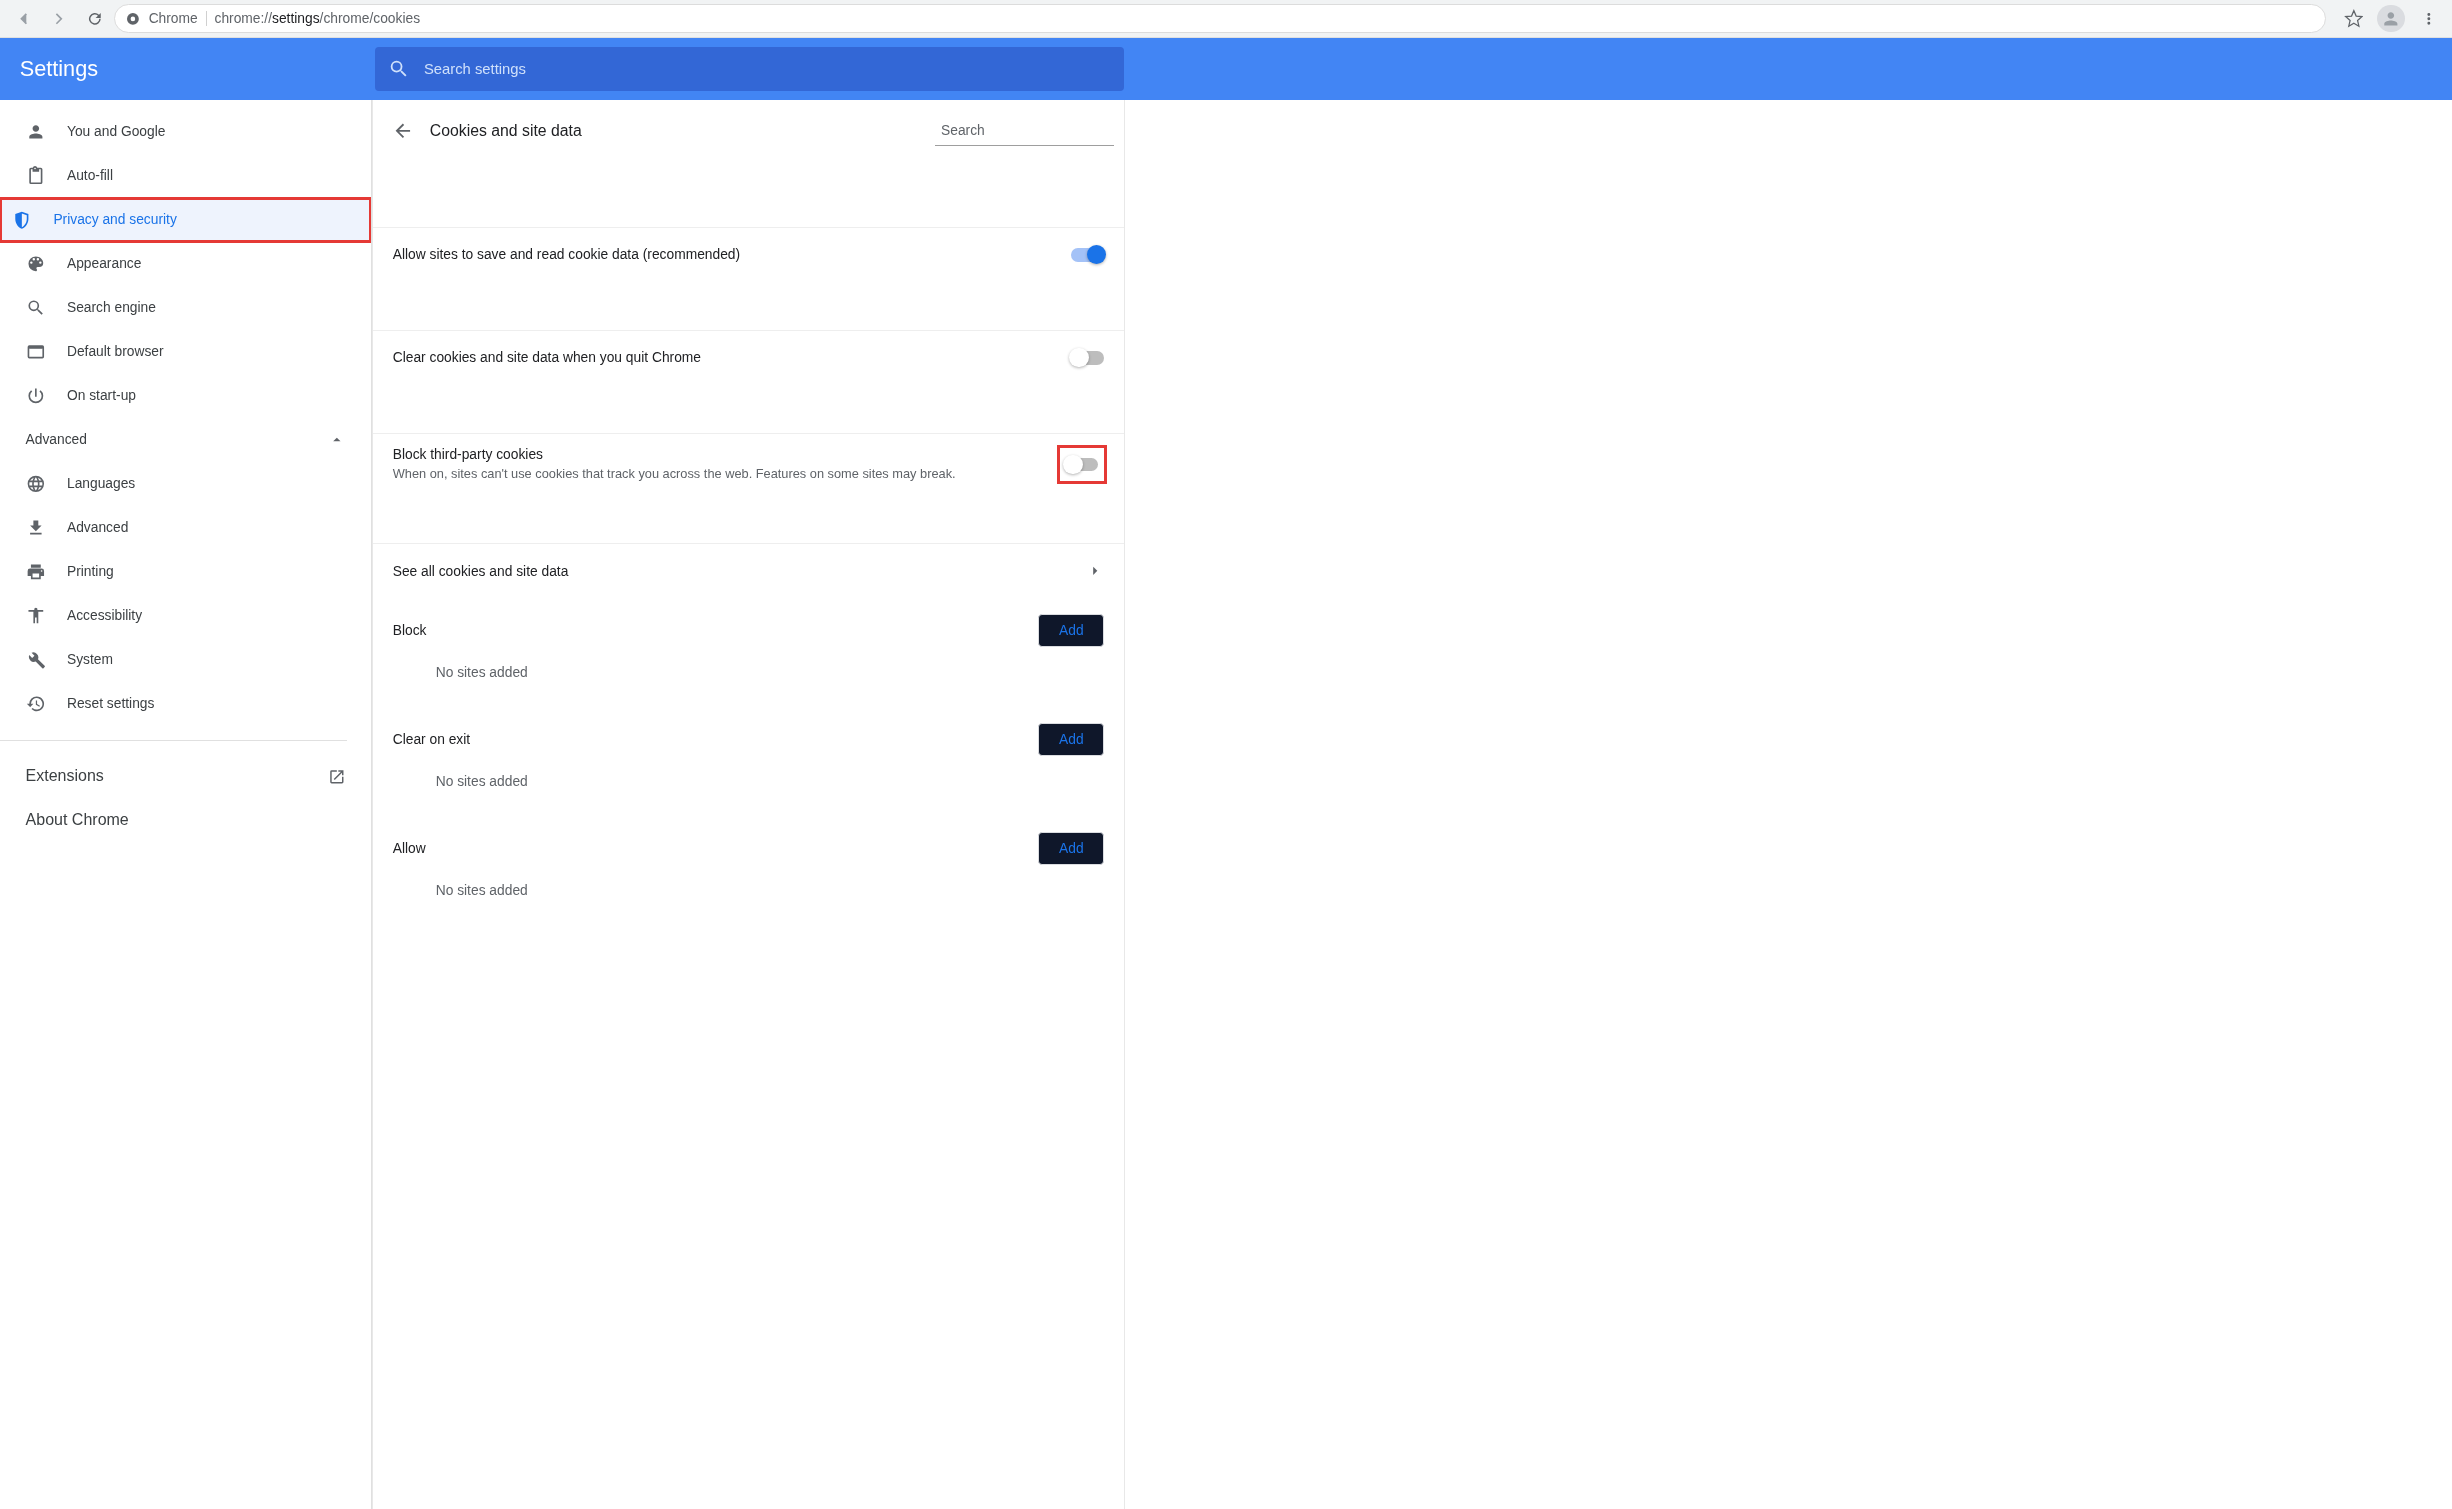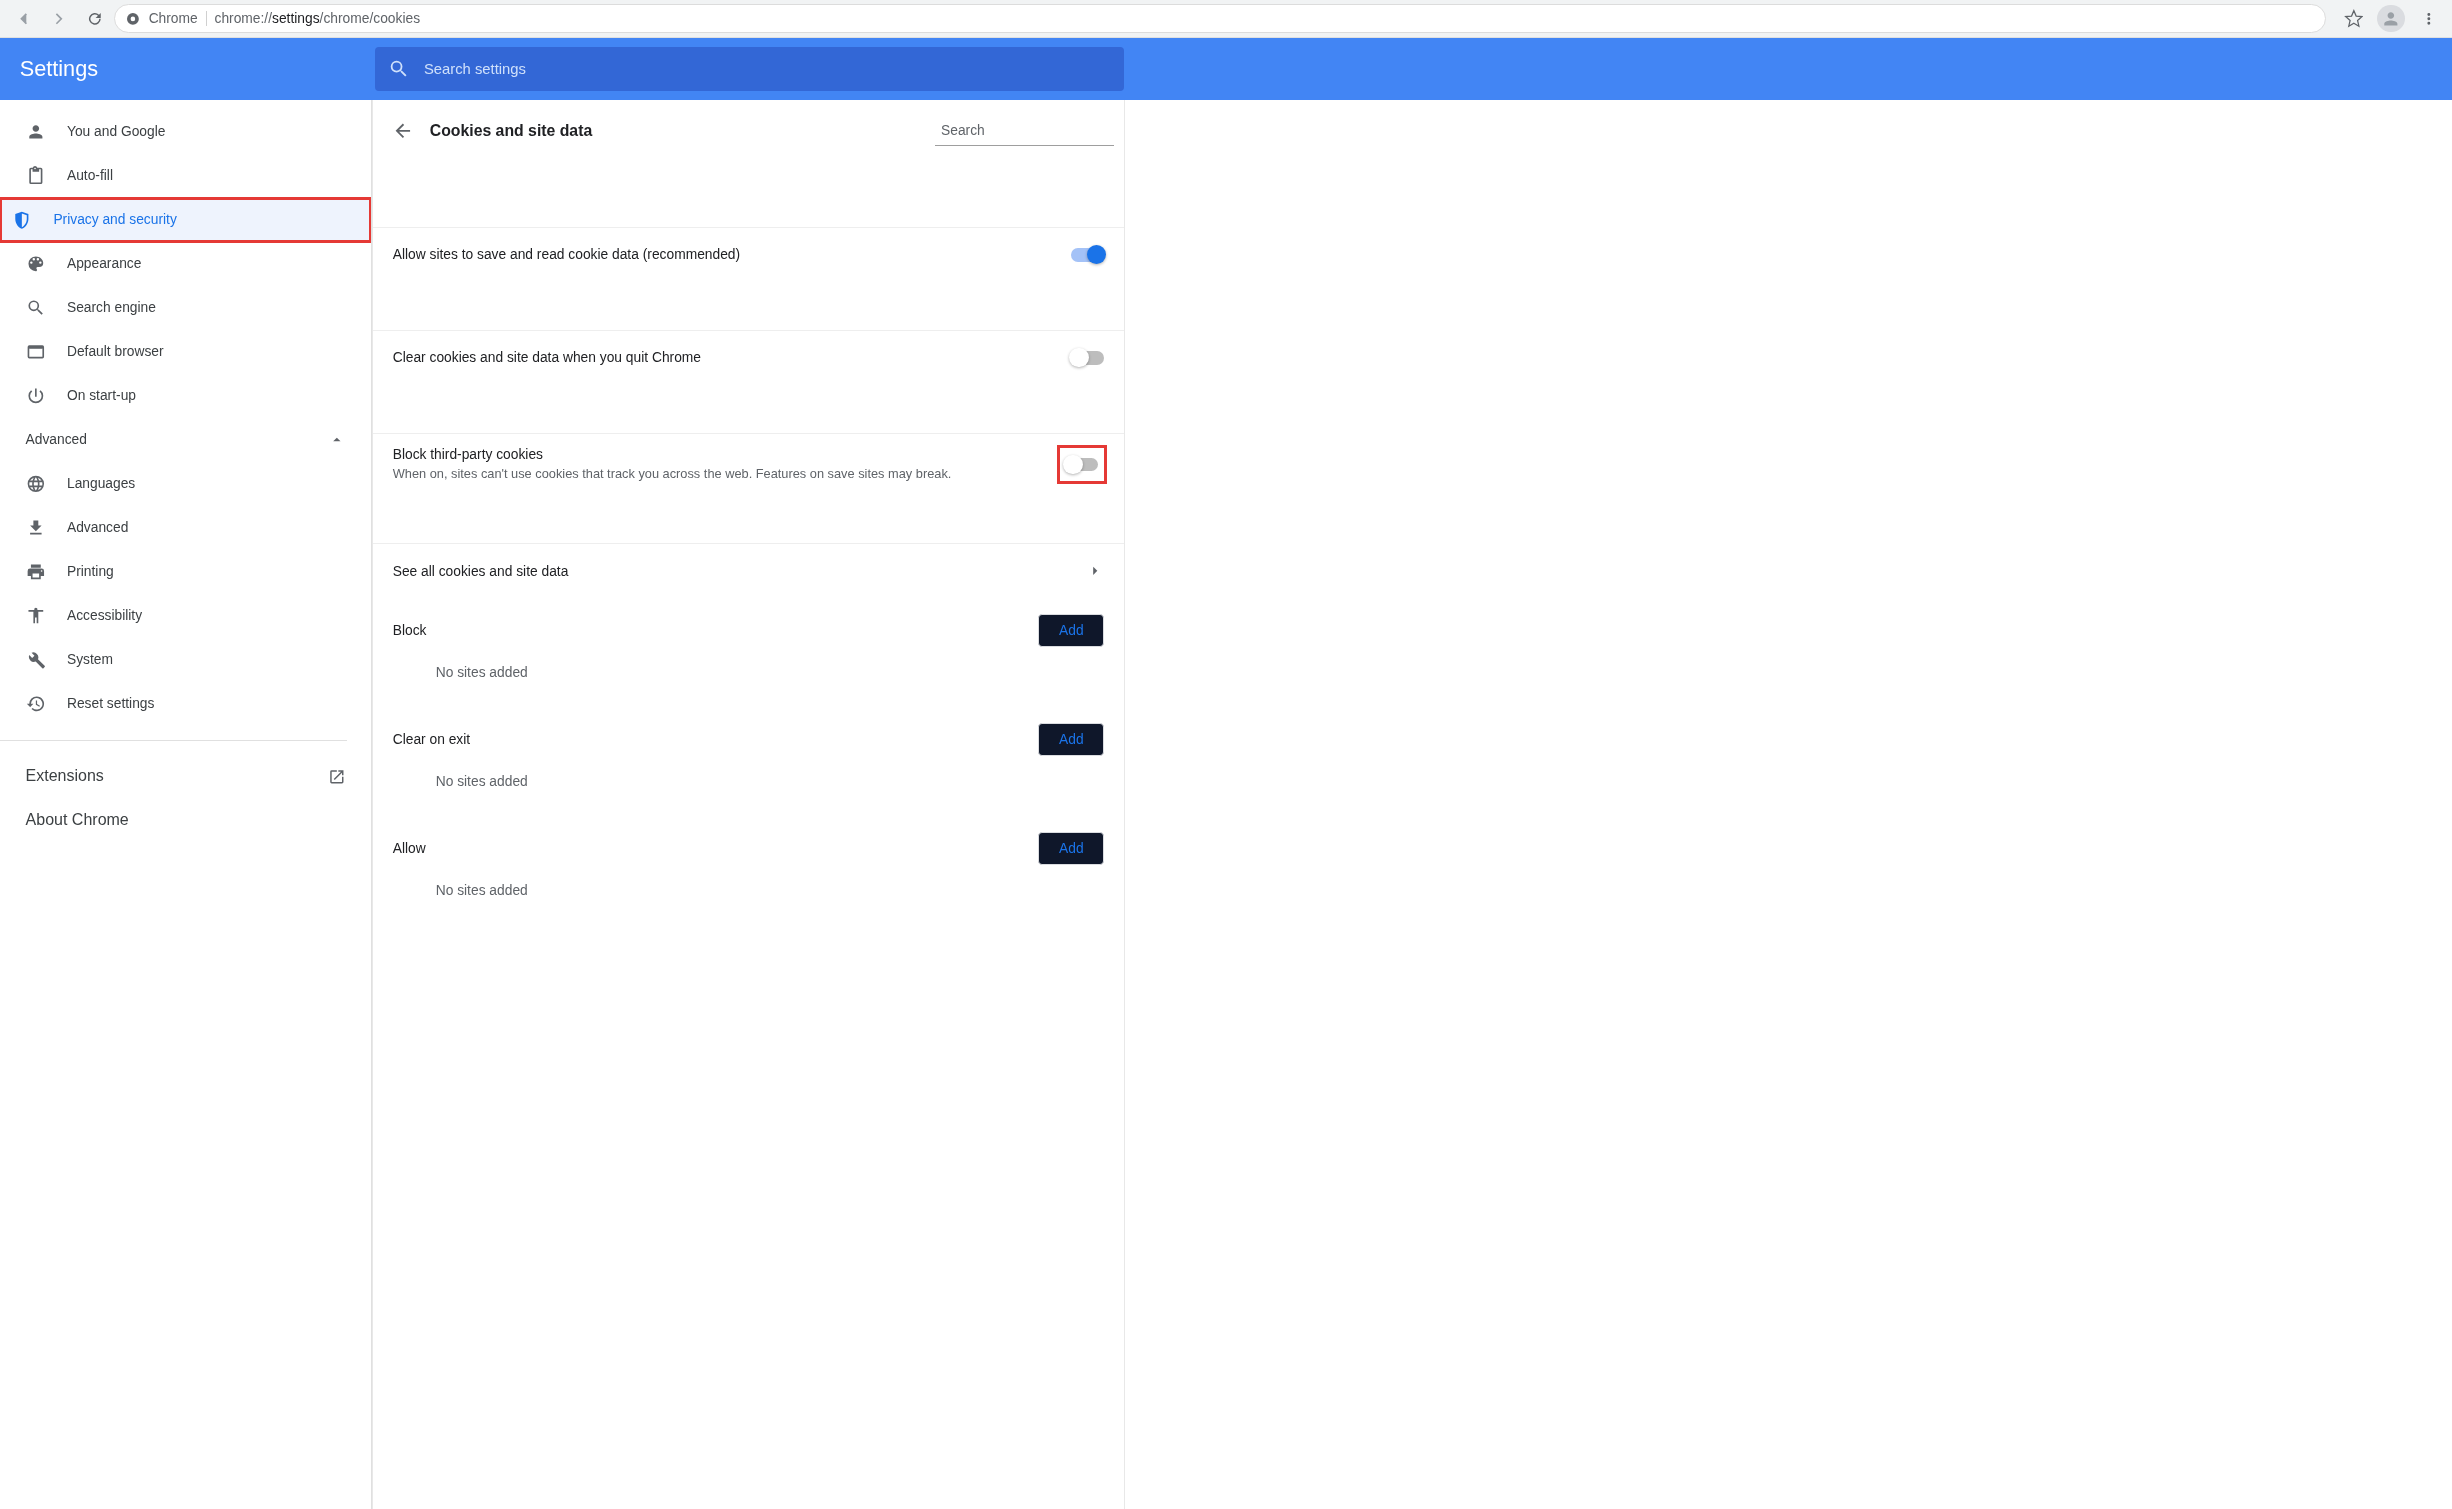--- a/index.html
+++ b/index.html
@@ -36,21 +36,21 @@
   .nav-item.active .icon{ color:#1a73e8;}
   .nav-item.highlight-box{ outline:3.9px solid #e53935; outline-offset:-2px;padding-left:12px;}
   .adv-header{ height:44px; display:flex; align-items:center; justify-content:space-between; padding:0 25.6px; font-size:13.8px; color:#3c4043; cursor:pointer;}
   .divider{ height:1px; background:#e0e0e0; margin:13.8px 23.6px 13.8px 0;}
   .ext-row{ height:44px; display:flex; align-items:center; justify-content:space-between; padding:0 25.6px; font-size:16px; color:#3c4043; cursor:pointer;}
 
   .content-col{ flex:1; display:flex; justify-content:flex-start;}
   .card{ width:753px; background:#fff; border-left:1px solid #e8e8e8; border-right:1px solid #e8e8e8; padding-bottom:39px;}
   .card-header{ height:61px; display:flex; align-items:center; padding:0 9.9px; gap:7.9px;}
   .back-btn{ width:39px; height:39px; display:flex; align-items:center; justify-content:center; color:#5f6368; cursor:pointer; border-radius:50%;}
-  .card-title{ font-size:15.8px; color:#202124; font-weight:700;}
+  .card-title{ font-size:15.8px; color:#202124; font-weight:400;}
   .page-search{ margin-left:auto; display:flex; align-items:center; border-bottom:1px solid #9e9e9e; height:31.5px; width:179px; gap:5.9px;}
   .page-search input{ border:none; outline:none; font-size:13.8px; flex:1; color:#202124;}
   .page-search input::placeholder{color:#5f6368;}
   .page-search svg{color:#5f6368;}
 
   .row{ min-height:55px; border-top:1px solid #eeeeee; display:flex; align-items:center; padding:13.8px 19.7px; gap:15.8px;margin-top:48px;}
   .row:first-of-type{ border-top:none;}
   .row .texts{ flex:1;}
   .row .label{ font-size:13.8px; color:#202124;}
   .row .sub{ font-size:12.8px; color:#5f6368; margin-top:3.9px;}
@@ -373,21 +373,21 @@
         <div class="toggle-wrap">
           <div class="toggle">
               <div class="knob"></div>
             </div>
         </div>
       </div>
 
       <div class="row">
         <div class="texts">
           <div class="label">Block third-party cookies</div>
-          <div class="sub">When on, sites can't use cookies that track you across the web. Features on save sites may break.</div>
+          <div class="sub">When on, sites can't use cookies that track you across the web. Features on some sites may break.</div>
         </div>
         <div class="toggle-wrap highlight-box">
           <div class="toggle">
               <div class="knob"></div>
             </div>
         </div>
       </div>
 
       <div class="row" style="cursor:pointer">
         <div class="texts">

